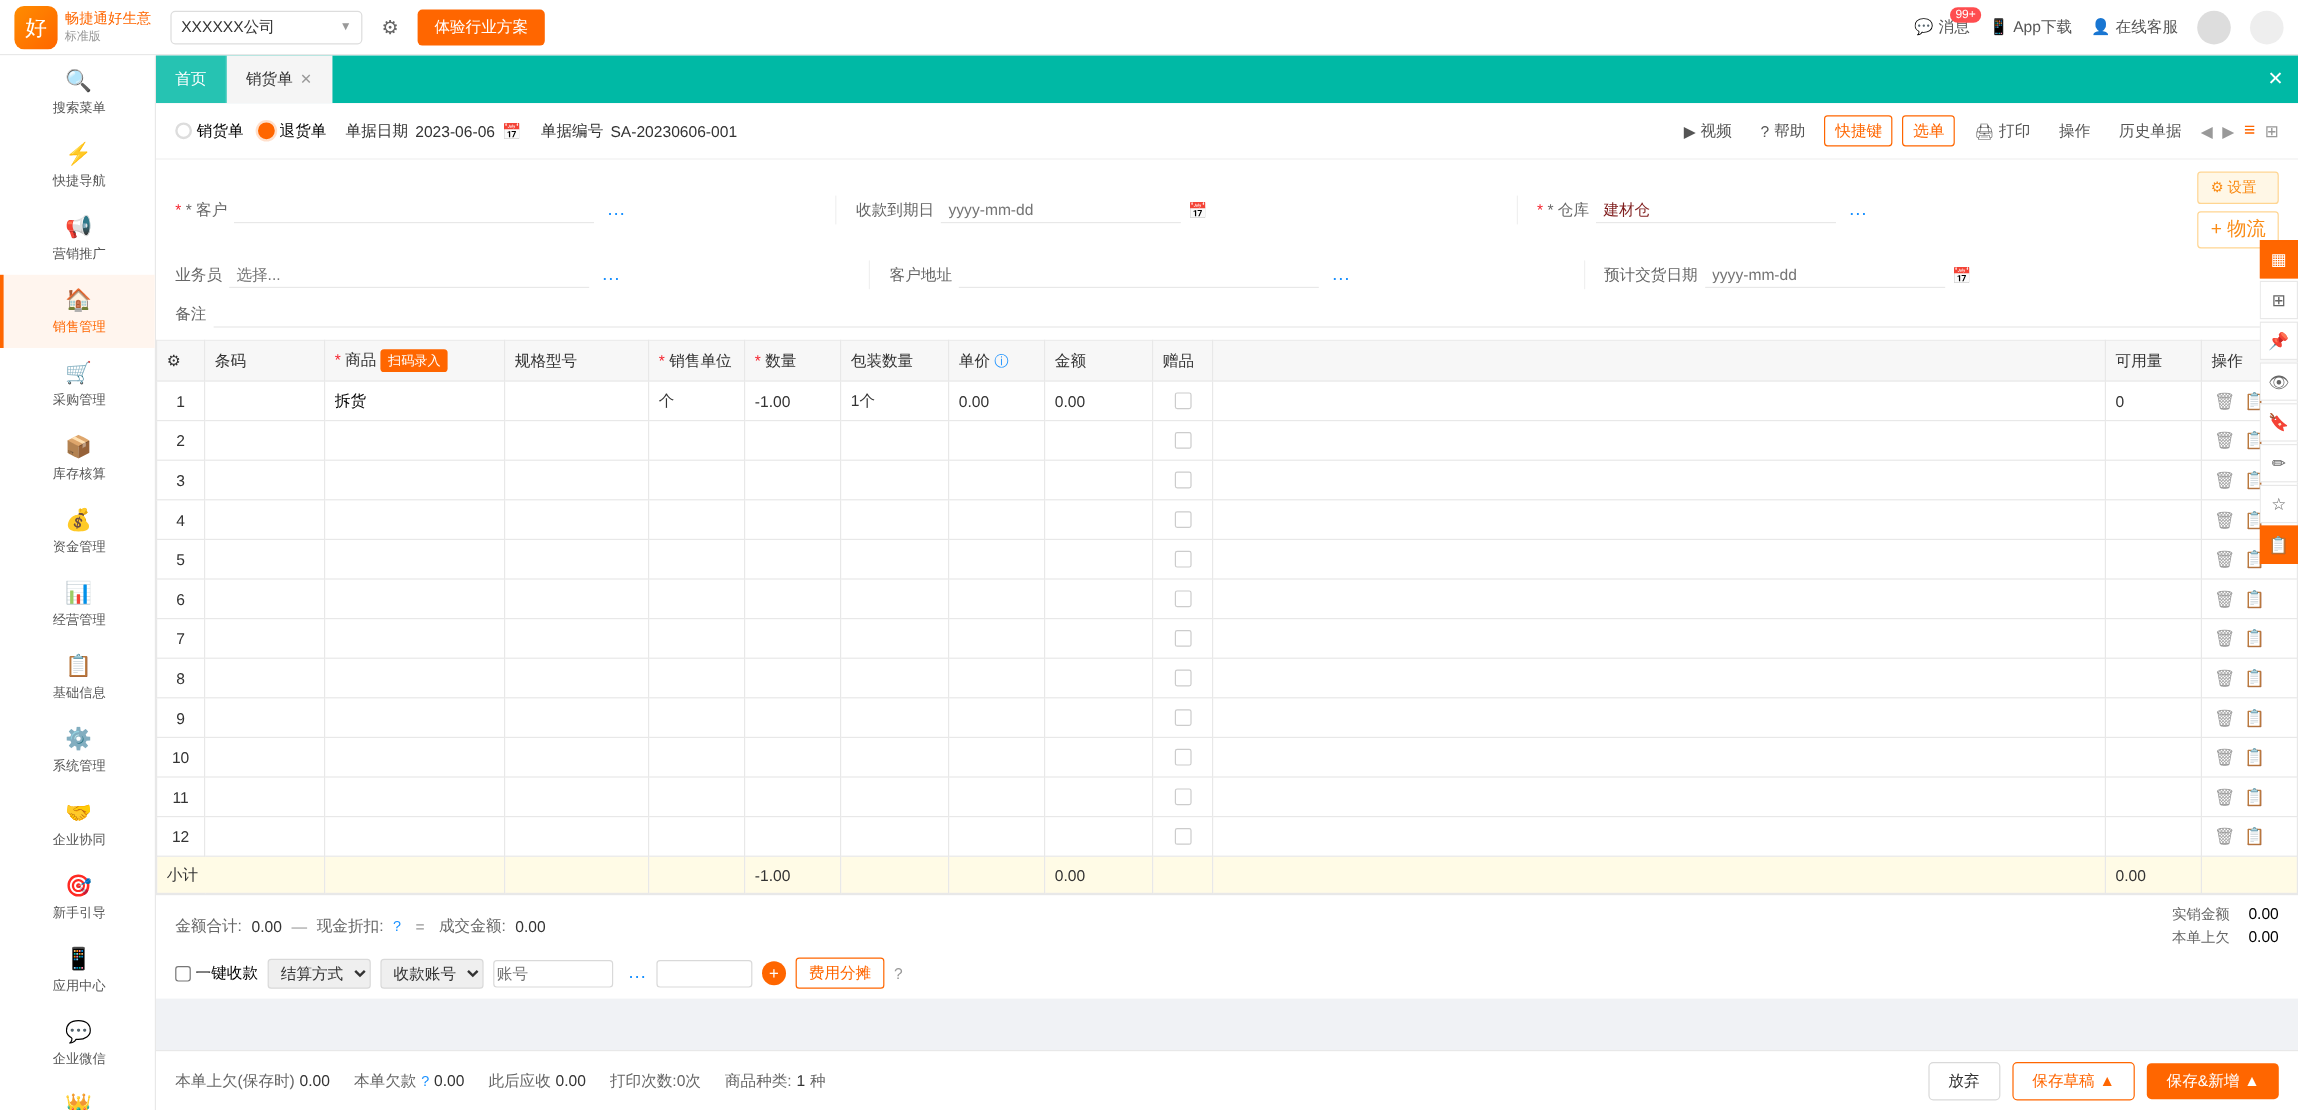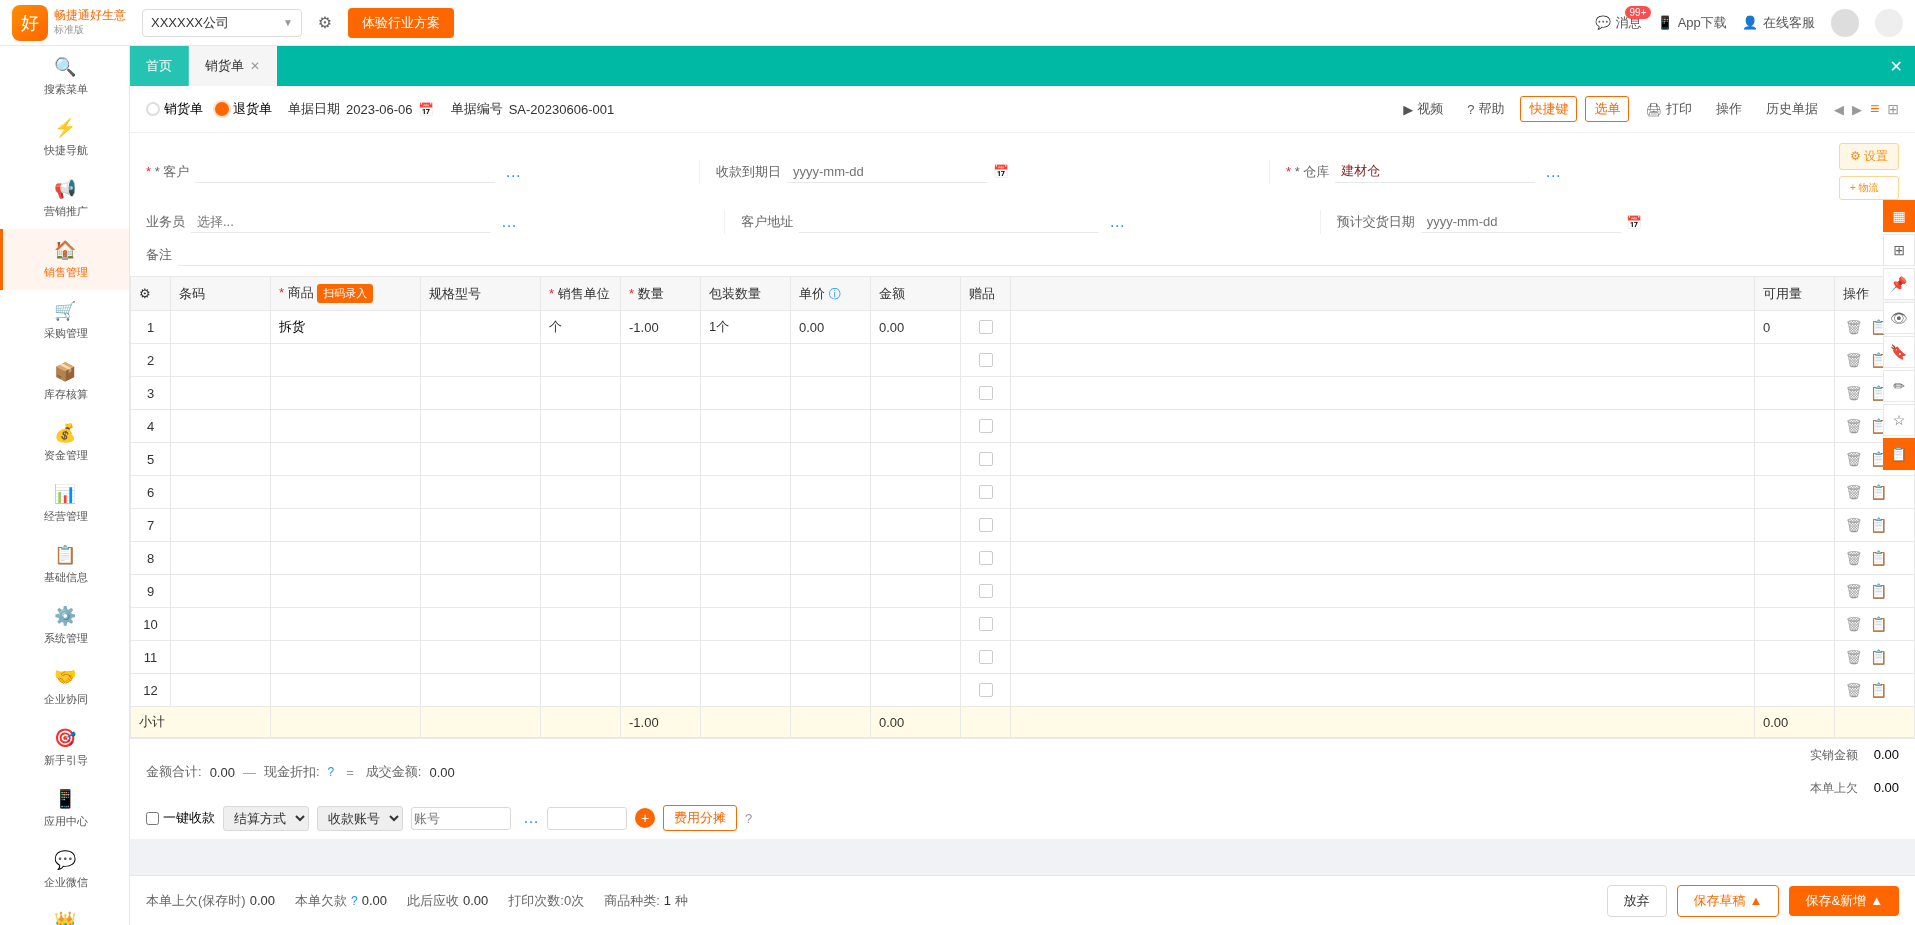--- a/index.html
+++ b/index.html
@@ -65,21 +65,21 @@
     
     .fields-section { padding: 10px 16px; display: flex; flex-direction: column; gap: 10px; }
     .fields-row { display: flex; gap: 0; align-items: center; }
     .field-group { display: flex; align-items: center; gap: 6px; flex: 1; }
     .field-label { color: #666; white-space: nowrap; }
     .required { color: #f5222d; }
     .field-input { flex: 1; border: none; border-bottom: 1px solid #e8e8e8; padding: 3px 6px; outline: none; color: #7f1d1d; }
     .field-dots { color: #1890ff; cursor: pointer; font-size: 16px; margin-left: 4px; }
     .field-separator { width: 1px; background: #f0f0f0; margin: 0 16px; height: 24px; }
     .settings-btn { background: #fff7e6; color: #fa8c16; border: 1px solid #ffd591; border-radius: 3px; padding: 4px 10px; cursor: pointer; display: flex; align-items: center; gap: 4px; font-size: 12px; }
-    .logistics-btn { background: #fff; color: #fa8c16; border: 1px solid #ffd591; border-radius: 3px; padding: 4px 10px; cursor: pointer; display: flex; align-items: center; gap: 4px; font-size: 10px; }
+    .logistics-btn { background: #fff; color: #fa8c16; border: 1px solid #ffd591; border-radius: 3px; padding: 4px 10px; cursor: pointer; display: flex; align-items: center; gap: 4px; font-size: 16px; }
 
     
     .table-section { flex: 1; overflow-y: auto; }
     .data-table { width: 100%; border-collapse: collapse; }
     .data-table th { background: #f7f7f7; border: 1px solid #e8e8e8; padding: 7px 8px; text-align: left; color: #333; font-weight: normal; white-space: nowrap; }
     .data-table td { border: 1px solid #e8e8e8; padding: 6px 8px; color: #333; }
     .th-required { color: #f5222d; }
     .scan-btn { background: #ff6600; color: white; border: none; padding: 2px 6px; border-radius: 3px; font-size: 11px; cursor: pointer; }
     .col-num { width: 40px; text-align: center; color: #999; }
     .col-barcode { width: 100px; }
@@ -666,21 +666,21 @@
         <div class="footer-area">
           <div class="amount-row">
             <span class="amount-label">金额合计:</span>
             <span class="amount-value">0.00</span>
             <span class="dash-separator">—</span>
             <span class="amount-label">现金折扣:</span>
             <span class="info-icon">?</span>
             <span class="equals" style="margin:0 4px;">=</span>
             <span class="amount-label">成交金额:</span>
             <span class="final-amount">0.00</span>
-            <div style="margin-left:auto;display:flex;flex-direction:column;gap:16px;text-align:center;">
+            <div style="margin-left:auto;display:flex;flex-direction:column;gap:2px;text-align:center;">
               <div>
                 <span class="summary-label">实销金额</span>
                 <span style="margin-left:12px;font-weight:500;">0.00</span>
               </div>
               <div>
                 <span class="summary-label">本单上欠</span>
                 <span style="margin-left:12px;font-weight:500;">0.00</span>
               </div>
             </div>
           </div>

